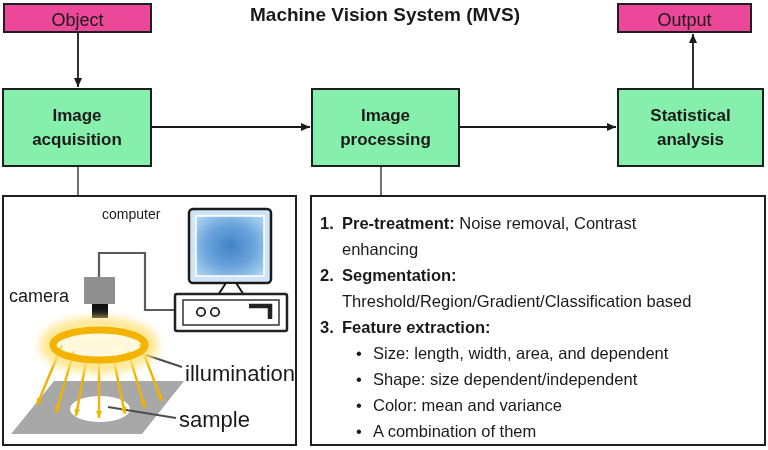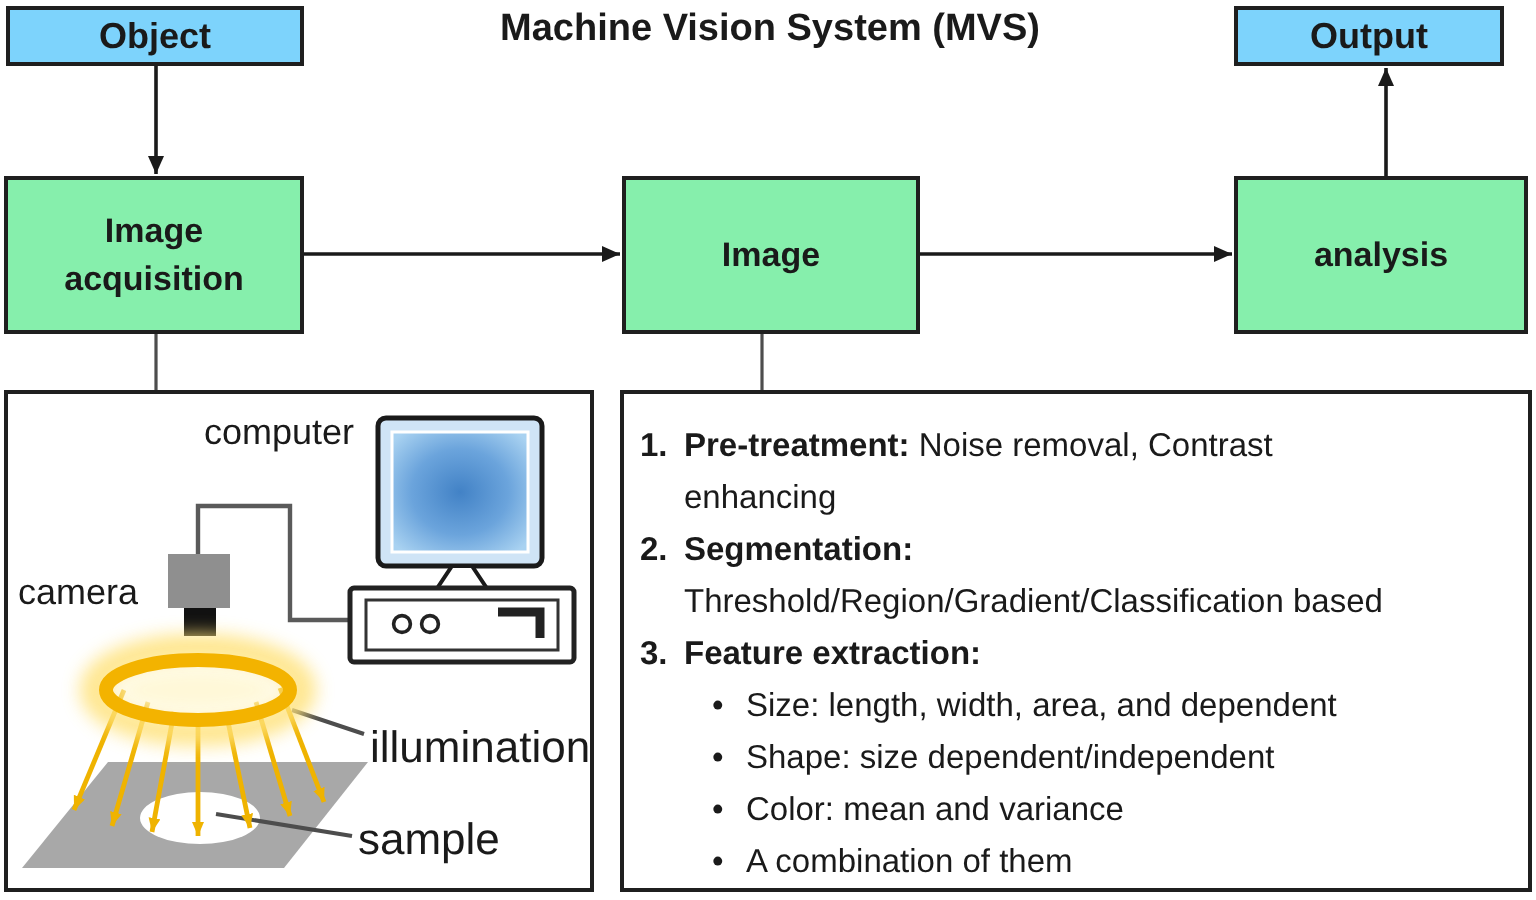--- a/index.html
+++ b/index.html
@@ -7,23 +7,23 @@
     position:relative;width:768px;height:450px;background:#ffffff;overflow:hidden;
     font-family:"Liberation Sans",sans-serif;color:#1a1a1a;
   }
   
   .fbox{
     position:absolute;background:#86efac;border:2.5px solid #1f1f1f;
     display:flex;flex-direction:column;align-items:center;justify-content:center;
     font-weight:bold;text-align:center;line-height:24px;font-size:17px;box-sizing:border-box;
   }
   .tbox{
-    position:absolute;background:#7dd3fc;border:2px solid #1f1f1f;
-    display:flex;align-items:center;justify-content:center;
-    font-weight:bold;font-size:18px;box-sizing:border-box;
+    position:absolute;background:#ec4899;border:2px solid #1f1f1f;
+    display:flex;align-items:flex-end;justify-content:center;
+    font-weight:normal;font-size:18px;box-sizing:border-box;
   }
   #diagram-title{
     position:absolute;left:165px;top:4px;width:440px;text-align:center;
     font-weight:bold;font-size:19px;
   }
   
   .panel{position:absolute;background:#ffffff;border:2px solid #1f1f1f;box-sizing:border-box;}
   #acq-panel{left:2px;top:195px;width:295px;height:251px;}
   #proc-panel{left:310px;top:195px;width:456px;height:251px;font-size:16.5px;line-height:26px;padding:13px 6px 0 8px;}
   .illu-label{position:absolute;font-size:22px;color:#1a1a1a;white-space:nowrap;}
@@ -53,23 +53,25 @@
     <span>Output</span>
   </div>
 
   <div class="fbox" style="left:2px;top:88px;width:150px;height:79px;">
     <span>Image</span>
     <span>acquisition</span>
   </div>
 
   <div class="fbox" style="left:311px;top:88px;width:149px;height:79px;">
     <span>Image</span>
+    <span>processing</span>
   </div>
 
   <div class="fbox" style="left:617px;top:88px;width:147px;height:79px;">
+    <span>Statistical</span>
     <span>analysis</span>
   </div>
 
   <svg id="flow-arrows" width="768" height="450">
     <defs>
       <marker id="arr" markerWidth="10" markerHeight="10" refX="9" refY="4" orient="auto" markerUnits="userSpaceOnUse">
         <path d="M0,0 L9,4 L0,8 z" fill="#1a1a1a"></path>
       </marker>
     </defs>
     <line x1="78" y1="33" x2="78" y2="87" stroke="#1a1a1a" stroke-width="1.8" marker-end="url(#arr)"></line>
@@ -133,21 +135,21 @@
         <line x1="136" y1="147" x2="158" y2="204" marker-end="url(#yarr)"></line>
       </g>
 
       <g>
         <ellipse cx="95" cy="148" rx="52" ry="21" fill="none" stroke="#ffe27a" stroke-width="14" opacity="0.85" filter="url(#blur1)"></ellipse>
         <ellipse cx="95" cy="148" rx="40" ry="11" fill="#fff8d6" opacity="0.95" filter="url(#blur1)"></ellipse>
         <ellipse cx="95" cy="148" rx="46" ry="15" fill="none" stroke="#f3b300" stroke-width="7"></ellipse>
       </g>
     </svg>
 
-    <div class="illu-label" style="left:98px;top:9px;font-size:18px;">computer</div>
+    <div class="illu-label" style="left:98px;top:9px;font-size:14px;">computer</div>
     <div class="illu-label" style="left:5px;top:89px;font-size:18px;">camera</div>
     <div class="illu-label" style="left:181px;top:164px;">illumination</div>
     <div class="illu-label" style="left:175px;top:210px;">sample</div>
   </div>
 
   <div class="panel" id="proc-panel">
 
     <div class="l">
       <span class="num">1.</span><span class="bold">Pre-treatment:</span><span> Noise removal, Contrast</span>
     </div>

